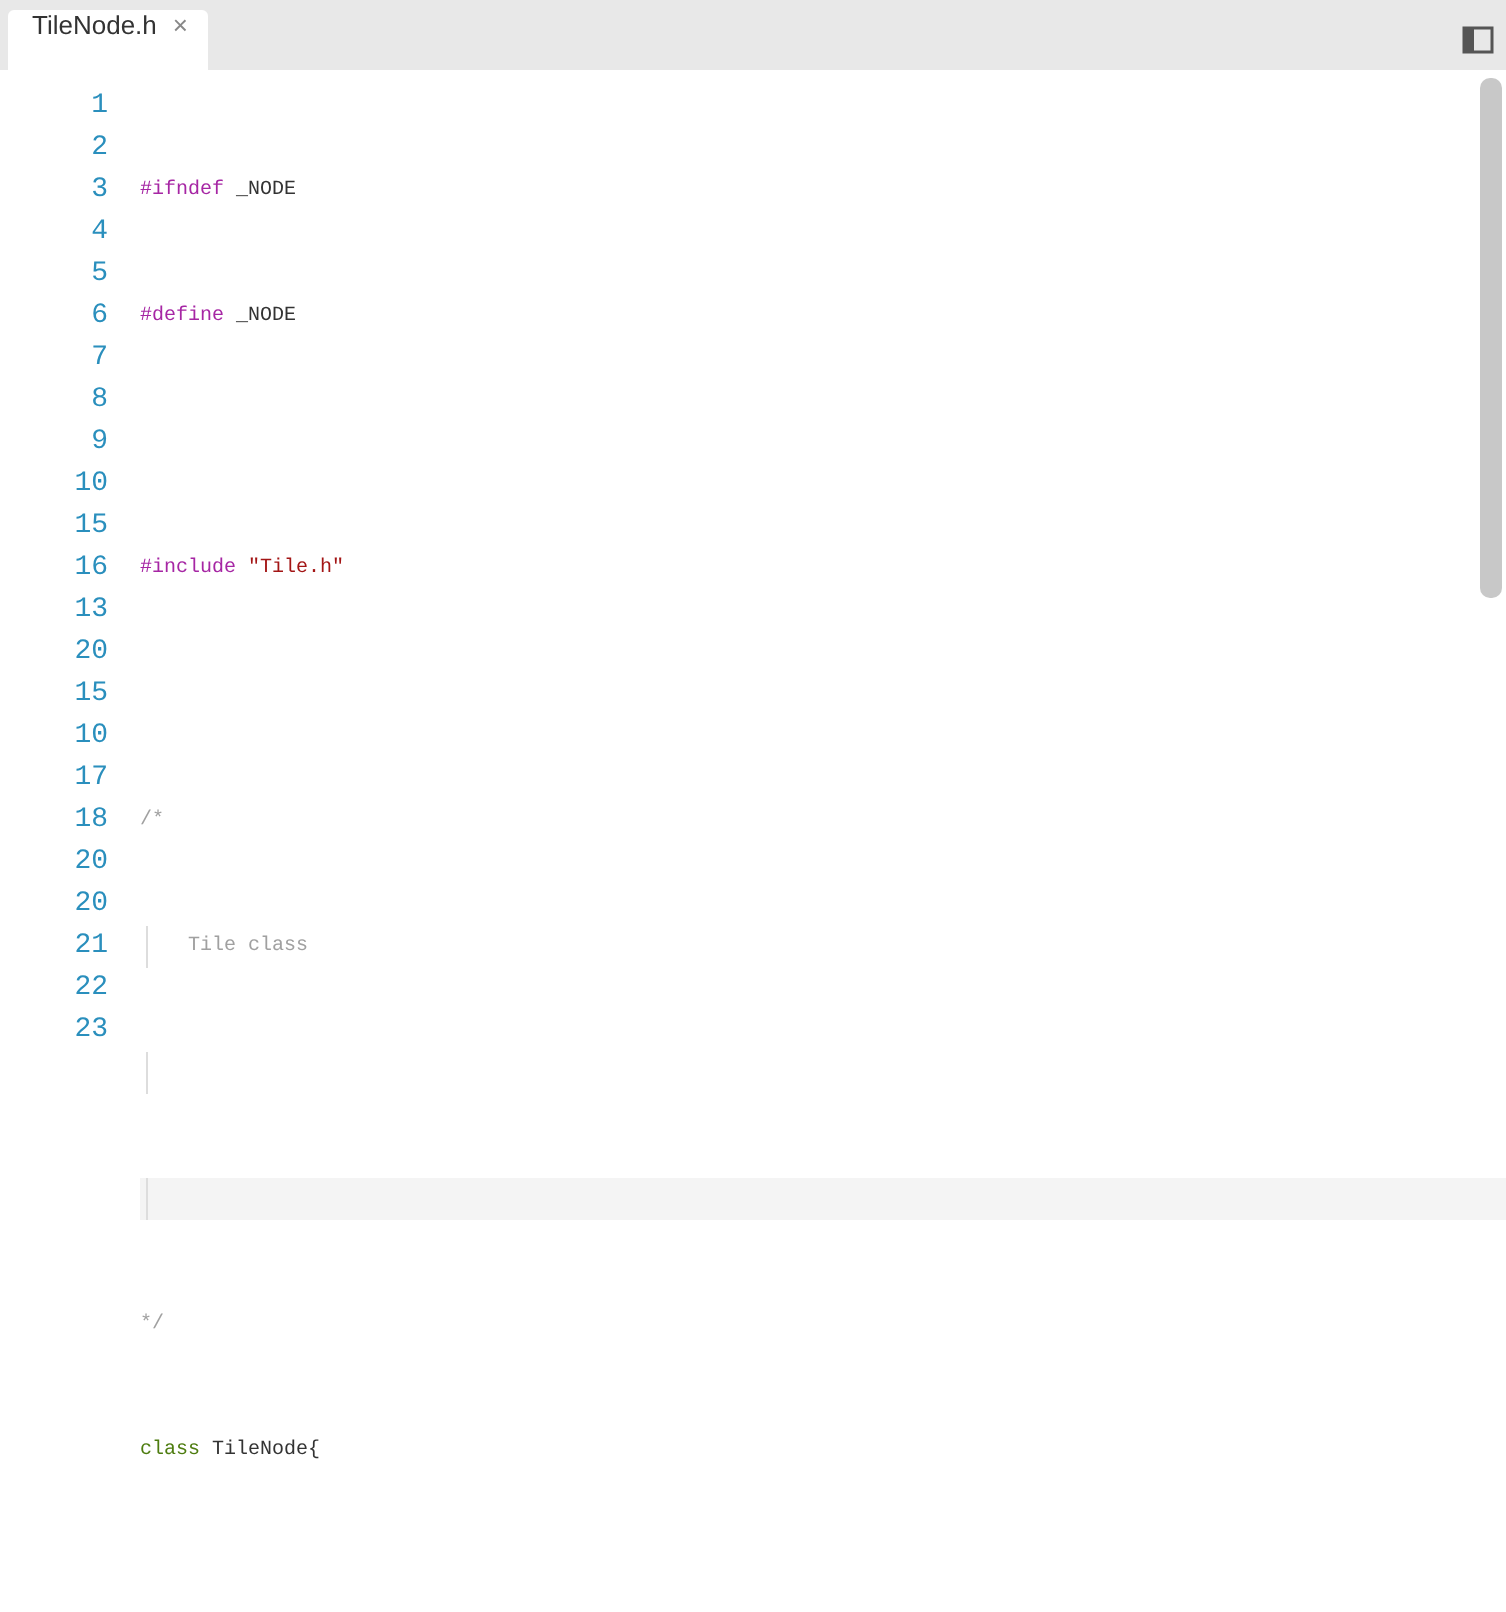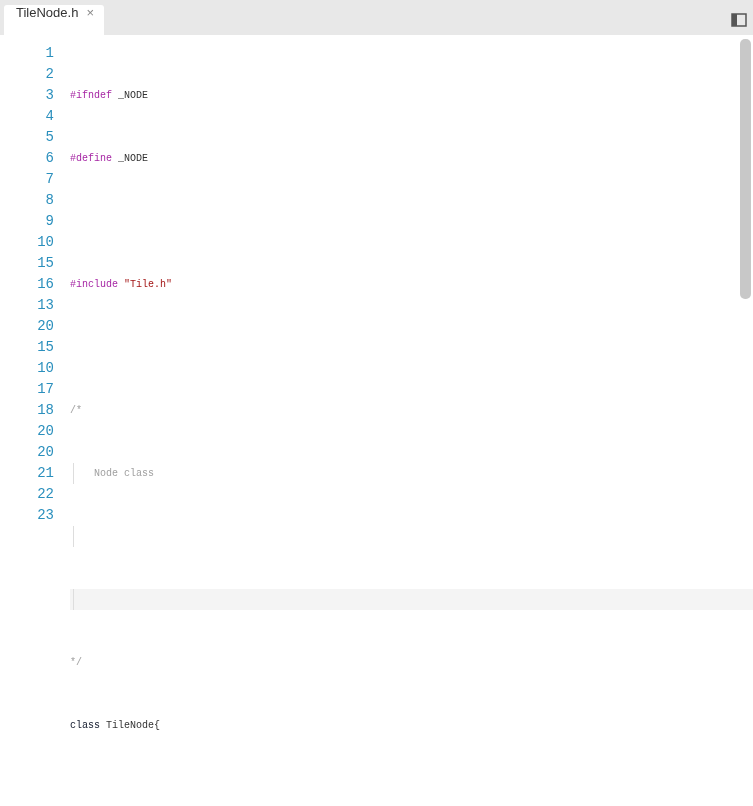--- a/index.html
+++ b/index.html
@@ -12,21 +12,21 @@
     .editor { background:#fff; height:771px; display:flex; position:relative; }
     .scrollbar { position:absolute; right:2px; top:4px; width:11px; height:260px; background:#c8c8c8; border-radius:5px; }
     .gutter { width:70px; text-align:right; padding:8px 16px 8px 0; color:#2a8fbd; font-size:14px; line-height:21px; user-select:none; }
     .gutter div { height:21px; }
     .code { flex:1; padding:8px 0; line-height:21px; font-size:10px; white-space:pre; color:#333; overflow:hidden; }
     .code .line { height:21px; display:flex; position:relative; }
     .code .line.hl { background:#f4f4f4; }
     .guide { display:inline-block; width:1px; background:#ddd; margin-left:2px; margin-right:-3px; height:21px; align-self:stretch; position:absolute; }
     .g1 { left:1px; }
     .tk-pre { color:#a626a4; }  
-    .tk-kw  { color:#0f172a; }  
+    .tk-kw  { color:#4d7c0f; }  
     .tk-str { color:#a31515; }  
     .tk-cmt { color:#a0a0a0; }     
     .txt { padding-left:0; position:relative; z-index:1; }
   </style>
 </head>
 <body>
 
 <div class="topbar">
   <div class="tab">
     <span>TileNode.h</span>
@@ -66,21 +66,21 @@
     <div>22</div>
     <div>23</div>
   </div>
   <div class="code">
     <div class="line"><span class="txt"><span class="tk-pre">#ifndef</span><span> _NODE</span></span></div>
     <div class="line"><span class="txt"><span class="tk-pre">#define</span><span> _NODE</span></span></div>
     <div class="line"><span class="txt"></span></div>
     <div class="line"><span class="txt"><span class="tk-pre">#include</span><span> </span><span class="tk-str">"Tile.h"</span></span></div>
     <div class="line"><span class="txt"></span></div>
     <div class="line"><span class="txt tk-cmt">/*</span></div>
-    <div class="line"><span class="guide g1"></span><span class="txt tk-cmt">    Node class</span></div>
+    <div class="line"><span class="guide g1"></span><span class="txt tk-cmt">    Tile class</span></div>
     <div class="line"><span class="guide g1"></span></div>
     <div class="line hl"><span class="guide g1"></span><span class="txt tk-cmt"></span></div>
     <div class="line"><span class="txt tk-cmt">*/</span></div>
     <div class="line"><span class="txt"><span class="tk-kw">class</span><span> TileNode{</span></span></div>
     
     
     
     
     
     

